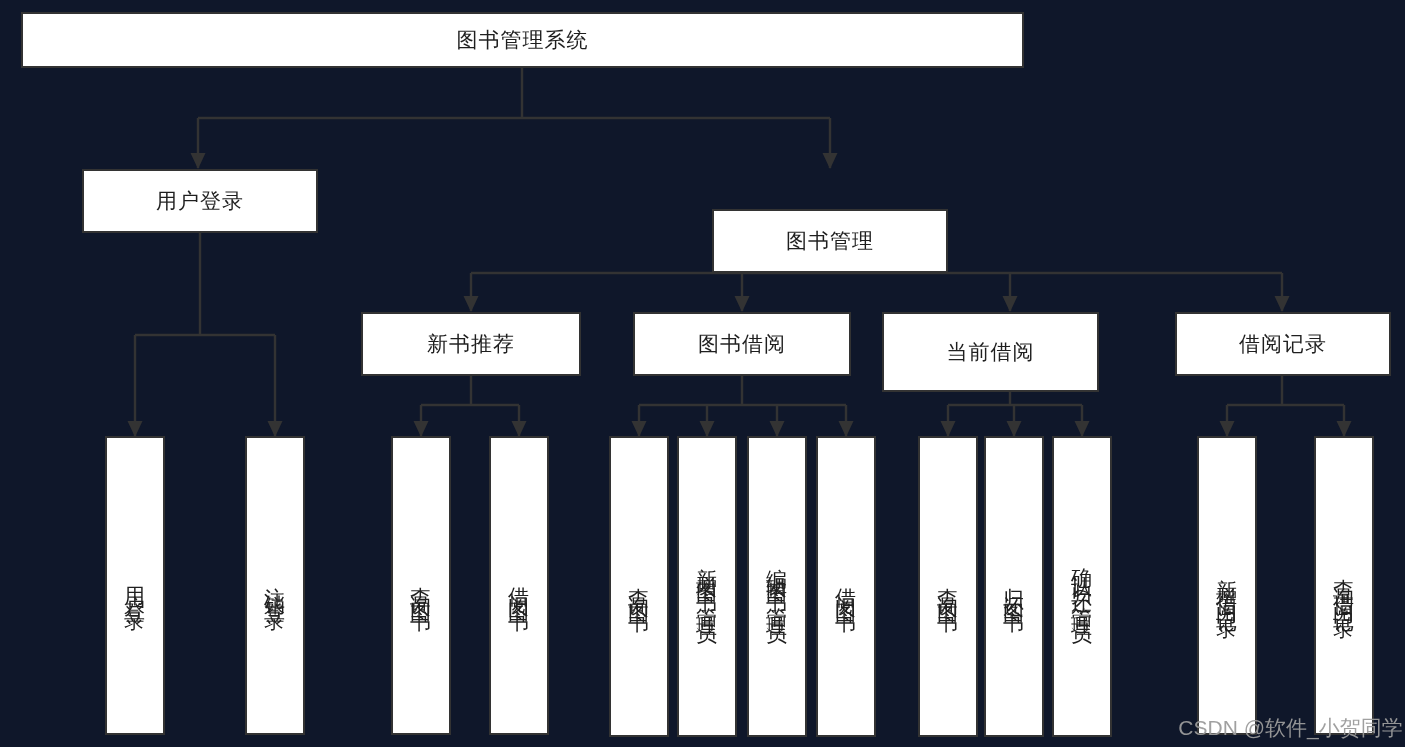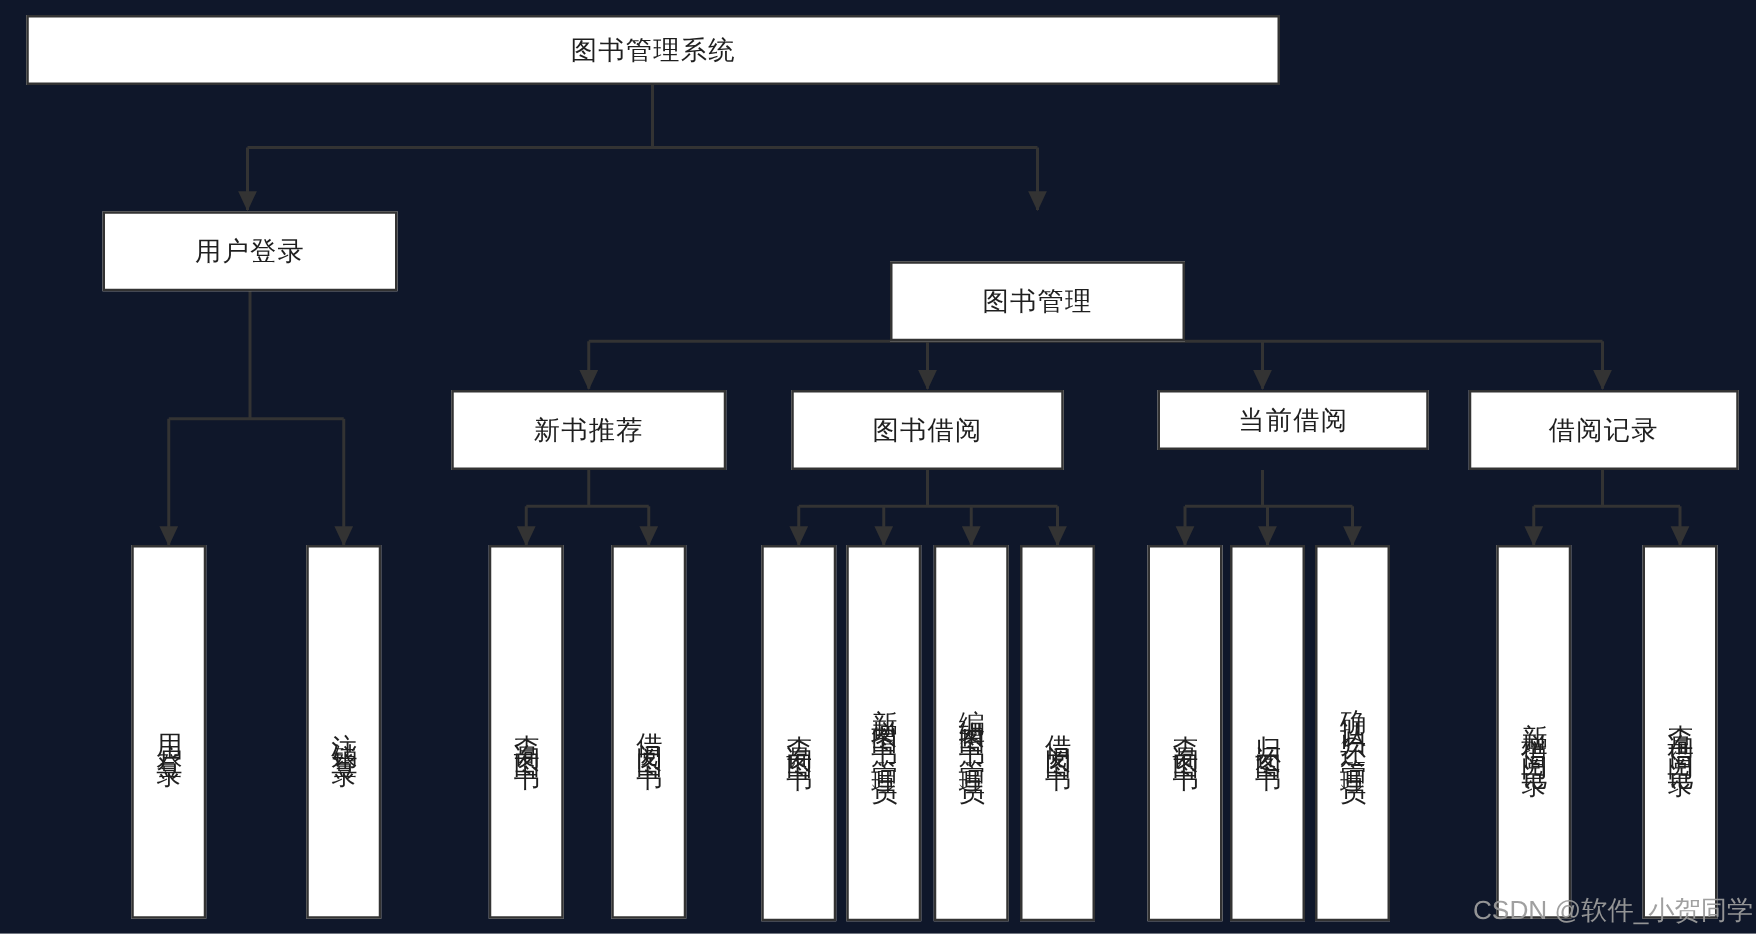--- a/index.html
+++ b/index.html
@@ -120,21 +120,21 @@
     </g>
   </svg>
 
   <div class="node hnode root" style="left:21px; top:12px; width:1003px; height:56px;">图书管理系统</div>
 
   <div class="node hnode" style="left:82px; top:169px; width:236px; height:64px;">用户登录</div>
   <div class="node hnode" style="left:712px; top:169px; width:236px; height:64px;margin-top:40px;">图书管理</div>
 
   <div class="node hnode" style="left:361px; top:312px; width:220px; height:64px;">新书推荐</div>
   <div class="node hnode" style="left:633px; top:312px; width:218px; height:64px;">图书借阅</div>
-  <div class="node hnode" style="left:926px; top:312px; width:217px; height:48px;">当前借阅</div>
+  <div class="node hnode" style="left:882px; top:312px; width:217px; height:80px;">当前借阅</div>
   <div class="node hnode" style="left:1175px; top:312px; width:216px; height:64px;">借阅记录</div>
 
   <div class="node vnode" style="left:105px; top:436px; width:60px; height:299px;">用户登录</div>
   <div class="node vnode" style="left:245px; top:436px; width:60px; height:299px;">注销登录</div>
 
   <div class="node vnode" style="left:391px; top:436px; width:60px; height:299px;">查询图书</div>
   <div class="node vnode" style="left:489px; top:436px; width:60px; height:299px;">借阅图书</div>
 
   <div class="node vnode" style="left:609px; top:436px; width:60px; height:301px;">查询图书</div>
   <div class="node vnode" style="left:677px; top:436px; width:60px; height:301px;">新增图书（管理员）</div>

